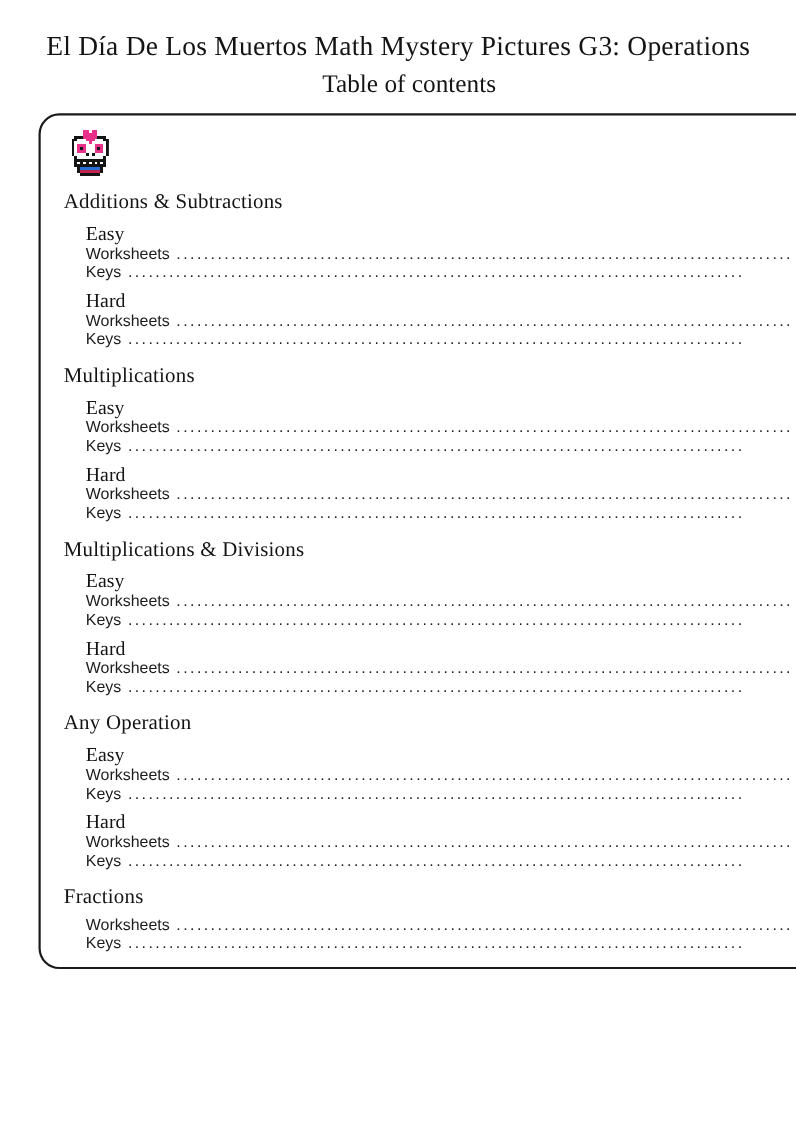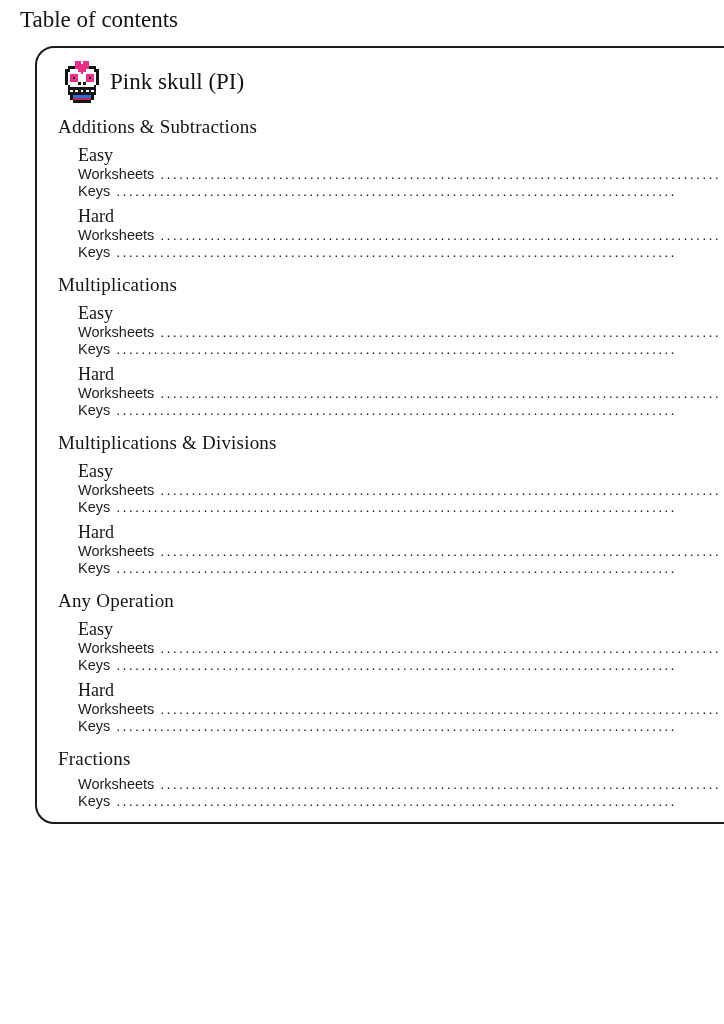--- a/index.html
+++ b/index.html
@@ -14,20 +14,21 @@
   .page-title {
     margin: 29px 12px 0;
     text-align: center;
     font-size: 25px;
     font-weight: normal;
     letter-spacing: 0.2px;
     white-space: nowrap;
   }
   .page-subtitle {
     margin: 7px 0 0;
+    text-align: center;
     font-size: 23px;
     font-weight: normal;
     padding-left: 20px;
   }
   .columns {
     display: flex;
     gap: 23px;
     margin: 13px 34px 0 35px;
   }
   .box {
@@ -75,20 +76,21 @@
     overflow: hidden;
     white-space: nowrap;
     margin: 0 5px 0 6px;
     letter-spacing: 2.2px;
   }
 </style>
 </head>
 <body>
 
 <div class="page">
+  <h1 class="page-title">El Día De Los Muertos Math Mystery Pictures G3: Operations</h1>
   <h2 class="page-subtitle">Table of contents</h2>
   <div class="columns" id="columns">
       <section class="box">
         <div class="box-header">
           <span class="skull-icon">
             <svg width="34" height="42" viewBox="0 0 13 16" style="shape-rendering:crispEdges">
               <rect x="4" y="0" width="1" height="1" fill="#e8308a"></rect>
               <rect x="5" y="0" width="1" height="1" fill="#e8308a"></rect>
               <rect x="7" y="0" width="1" height="1" fill="#e8308a"></rect>
               <rect x="8" y="0" width="1" height="1" fill="#e8308a"></rect>
@@ -250,21 +252,20 @@
               <rect x="10" y="14" width="1" height="1" fill="#141414"></rect>
               <rect x="3" y="15" width="1" height="1" fill="#141414"></rect>
               <rect x="4" y="15" width="1" height="1" fill="#141414"></rect>
               <rect x="5" y="15" width="1" height="1" fill="#141414"></rect>
               <rect x="6" y="15" width="1" height="1" fill="#141414"></rect>
               <rect x="7" y="15" width="1" height="1" fill="#141414"></rect>
               <rect x="8" y="15" width="1" height="1" fill="#141414"></rect>
               <rect x="9" y="15" width="1" height="1" fill="#141414"></rect>
             </svg>
           </span>
-          <span class="box-title">Pink skull (PI)</span>
         </div>
         <div class="toc-section">
           <div class="section-title">Additions &amp; Subtractions</div>
           <div class="toc-group">
             <div class="group-title">Easy</div>
             <div class="toc-entry">
               <span class="entry-label">Worksheets</span>
               <span class="dot-leader">..........................................................................................</span>
             </div>
             <div class="toc-entry">

